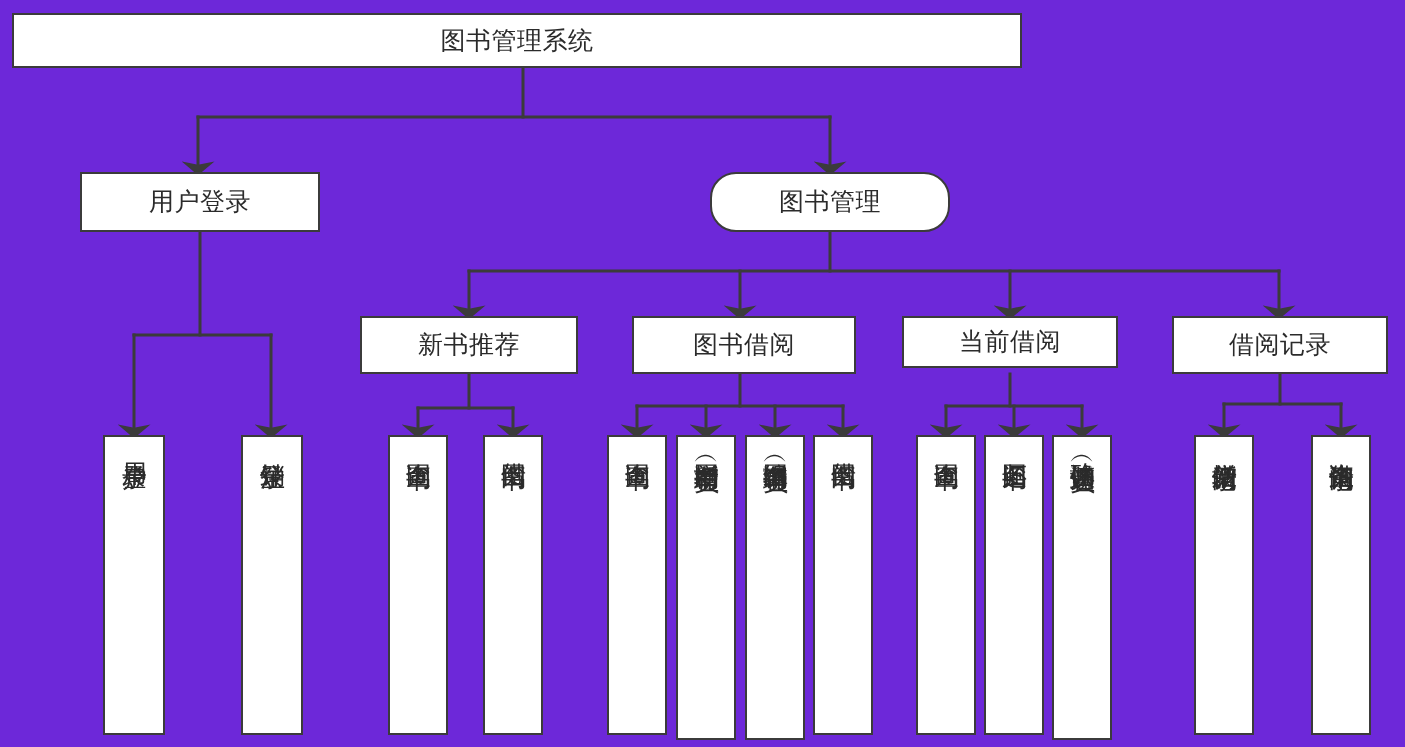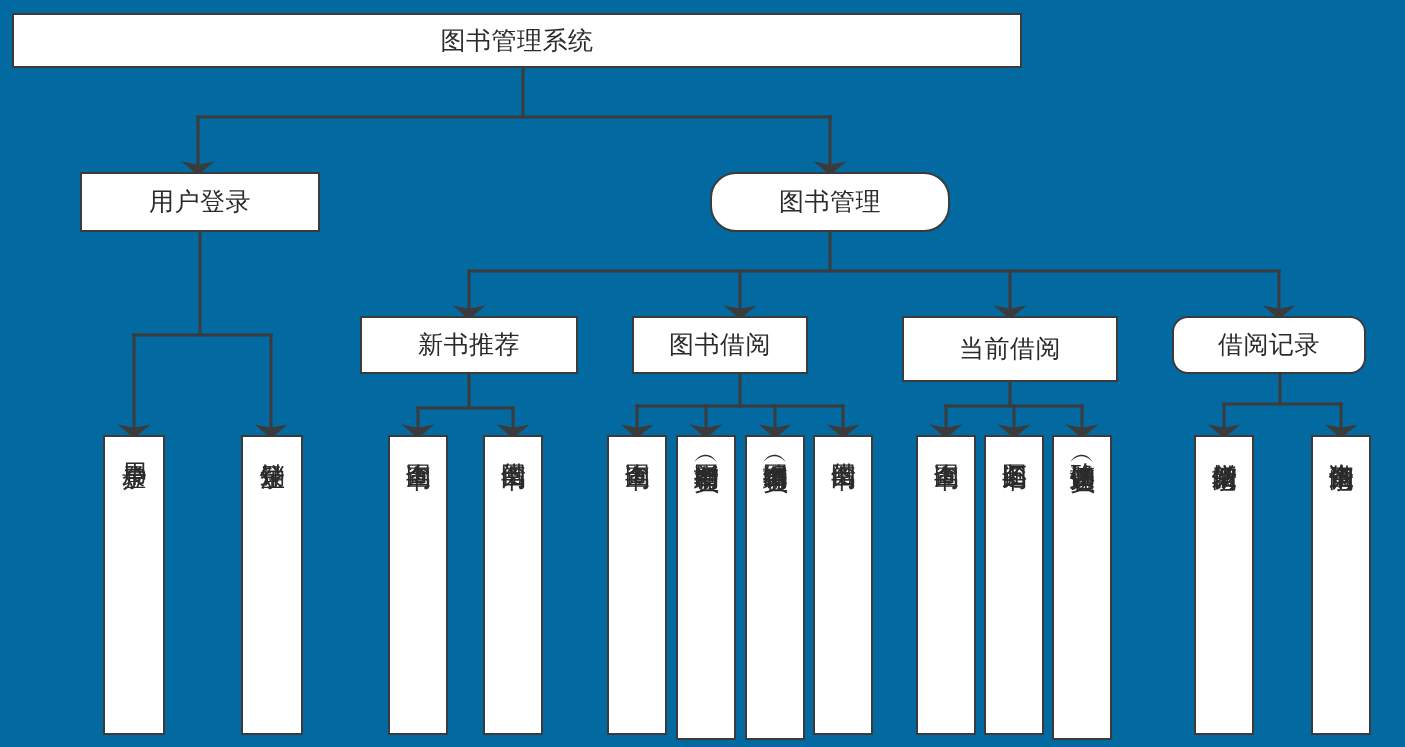--- a/index.html
+++ b/index.html
@@ -8,21 +8,21 @@
     padding: 0;
     background: #ffffff;
   }
   body {
     font-family: "DejaVu Sans", "Liberation Sans", sans-serif;
   }
   #canvas {
     position: relative;
     width: 1405px;
     height: 747px;
-    background: #0369a1;
+    background: #6d28d9;
     overflow: hidden;
   }
   .node {
     position: absolute;
     box-sizing: border-box;
     border: 2.5px solid #3b3b3b;
     background: #ffffff;
     display: flex;
     align-items: center;
     justify-content: center;
@@ -127,27 +127,27 @@
   <div class="node horiz" style="left:80px; top:172px; width:240px; height:60px;">
     <span class="label">用户登录</span>
   </div>
   <div class="node horiz" style="left:710px; top:172px; width:240px; height:60px;border-radius:26px;">
     <span class="label">图书管理</span>
   </div>
 
   <div class="node horiz" style="left:360px; top:316px; width:218px; height:58px;text-align:right;">
     <span class="label">新书推荐</span>
   </div>
-  <div class="node horiz" style="left:632px; top:316px; width:176px; height:58px;">
+  <div class="node horiz" style="left:632px; top:316px; width:224px; height:58px;">
     <span class="label">图书借阅</span>
   </div>
-  <div class="node horiz" style="left:902px; top:316px; width:216px; height:66px;">
+  <div class="node horiz" style="left:902px; top:316px; width:216px; height:52px;">
     <span class="label">当前借阅</span>
   </div>
-  <div class="node horiz" style="left:1172px; top:316px; width:194px; height:58px;border-radius:16px;">
+  <div class="node horiz" style="left:1172px; top:316px; width:216px; height:58px;">
     <span class="label">借阅记录</span>
   </div>
 
   <div class="node vert" style="left:103px; top:435px; width:62px; height:300px;">
     <span class="label">用户登录</span>
   </div>
   <div class="node vert" style="left:241px; top:435px; width:62px; height:300px;">
     <span class="label">注销登录</span>
   </div>
   <div class="node vert" style="left:388px; top:435px; width:60px; height:300px;">

